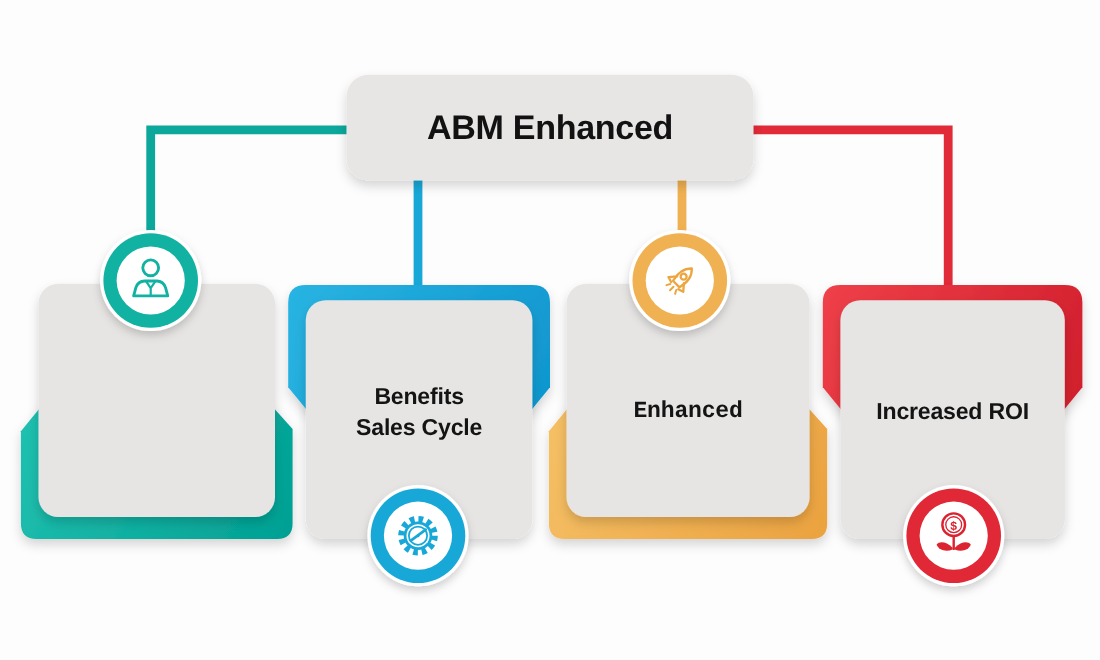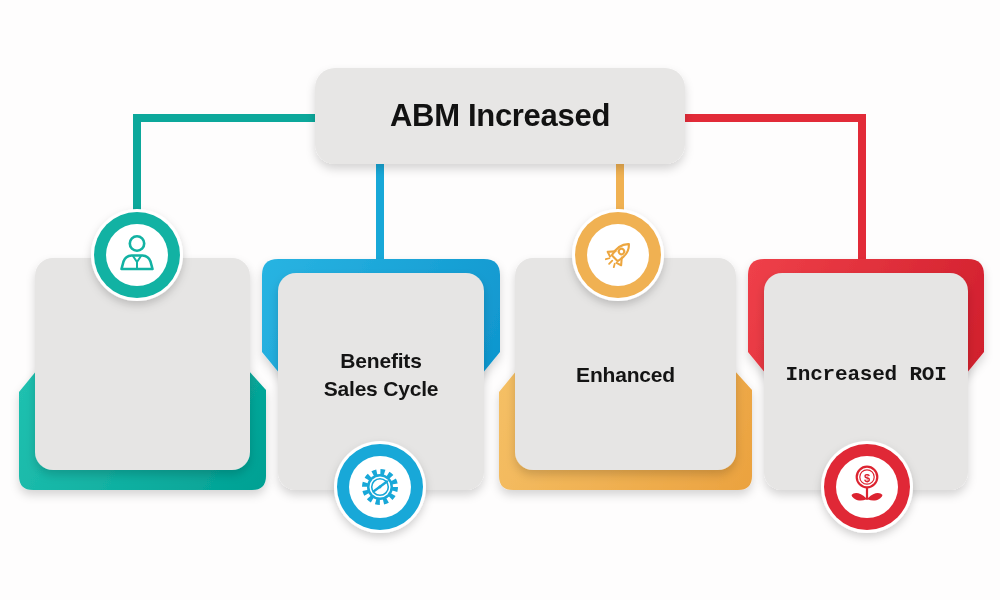--- a/index.html
+++ b/index.html
@@ -9,22 +9,22 @@
   .stage svg{position:absolute;left:0;top:0;}
   .title-box{position:absolute;left:315px;top:68px;width:370px;height:96px;
              display:flex;align-items:center;justify-content:center;}
   .title-box span{font-size:31px;font-weight:bold;color:#121212;letter-spacing:-0.3px;}
   .card-label{position:absolute;top:344px;height:62px;display:flex;flex-direction:column;
               justify-content:center;text-align:center;}
   .card-label span{display:block;font-size:21px;line-height:28px;font-weight:bold;
                    color:#141414;letter-spacing:-0.2px;}
   .lbl1{left:35px;width:215px;}
   .lbl2{left:278px;width:206px;}
-  .lbl3{left:515px;width:221px;}
-  .lbl4{left:764px;width:204px;font-family:Liberation Mono, monospace;}
+  .lbl3{left:515px;width:221px;font-family:Liberation Mono, monospace;}
+  .lbl4{left:764px;width:204px;}
 </style>
 </head>
 <body>
 
 <div class="stage">
 
   <svg width="1000" height="600" viewBox="0 0 1000 600">
     <defs>
       <filter id="softShadow" x="-20%" y="-20%" width="140%" height="140%">
         <feDropShadow dx="0" dy="5" stdDeviation="5" flood-color="#000000" flood-opacity="0.16"></feDropShadow>
@@ -114,21 +114,21 @@
         <circle cx="867" cy="477" r="7.2" fill="none" stroke="#dc2330" stroke-width="1.2"></circle>
         <text x="867" y="481.5" text-anchor="middle" font-size="11" font-weight="bold" font-family="Liberation Sans, sans-serif" fill="#dc2330">$</text>
         <path d="M867,488 L867,499" stroke="#dc2330" stroke-width="2.2" stroke-linecap="round"></path>
         <path d="M866,498 C860,492 854,492 851.5,495 C853,500 860,502 866,499.5 Z" fill="#dc2330"></path>
         <path d="M868,498 C874,492 880,492 882.5,495 C881,500 874,502 868,499.5 Z" fill="#dc2330"></path>
       </g>
     </g>
   </svg>
 
   <div class="title-box">
-    <span>ABM Increased</span>
+    <span>ABM Enhanced</span>
   </div>
 
   <div class="card-label lbl2">
     <span>Benefits</span>
     <span>Sales Cycle</span>
   </div>
   <div class="card-label lbl3">
     <span>Enhanced</span>
   </div>
   <div class="card-label lbl4">

